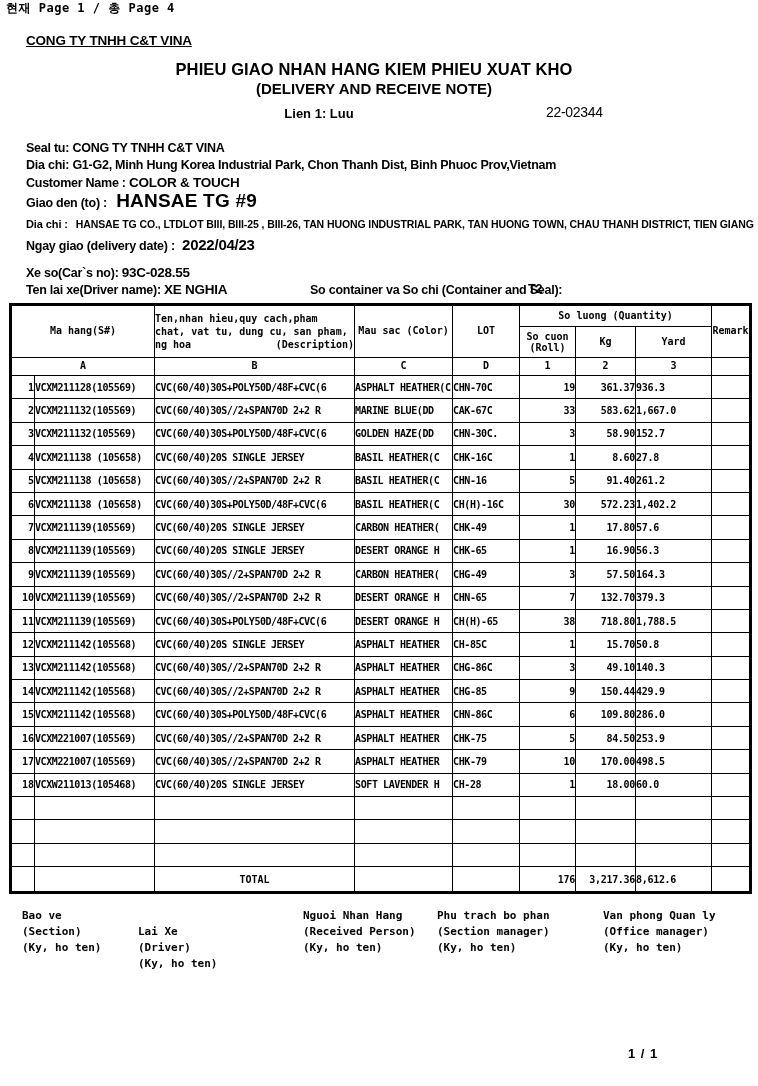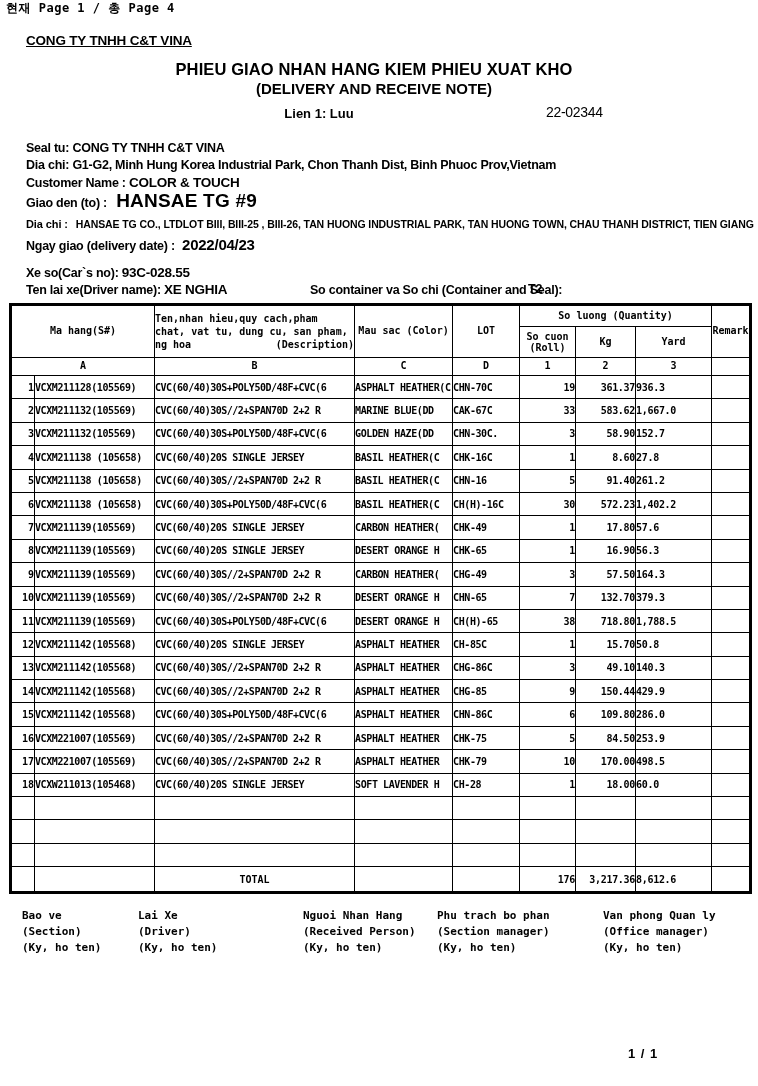--- a/index.html
+++ b/index.html
@@ -445,21 +445,21 @@
       </tr>
     </tbody>
 </table>
 
 <div id="signatures">
     <div class="sig" style="left: 22px;">
       <div>Bao ve</div>
       <div>(Section)</div>
       <div>(Ky, ho ten)</div>
     </div>
-    <div class="sig" style="left: 138px;">
+    <div class="sig" style="left: 138px; margin-top: 16px;">
       <div>Lai Xe</div>
       <div>(Driver)</div>
       <div>(Ky, ho ten)</div>
     </div>
     <div class="sig" style="left: 303px;">
       <div>Nguoi Nhan Hang</div>
       <div>(Received Person)</div>
       <div>(Ky, ho ten)</div>
     </div>
     <div class="sig" style="left: 437px;">

